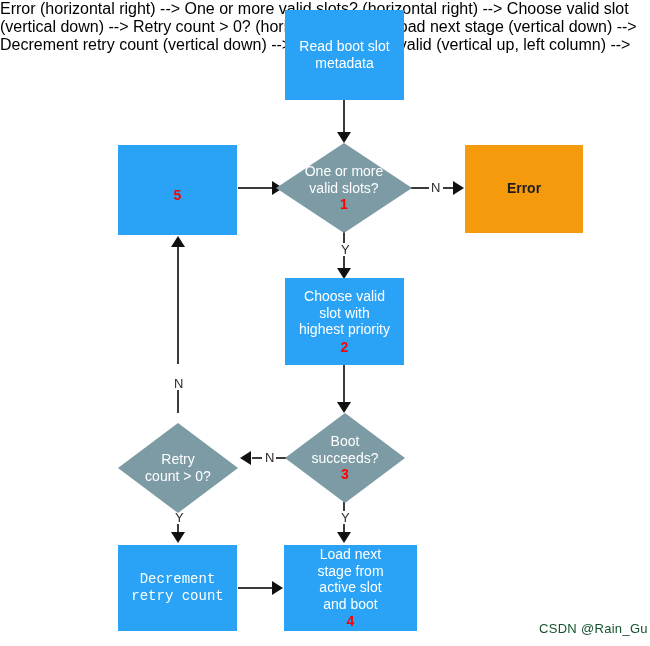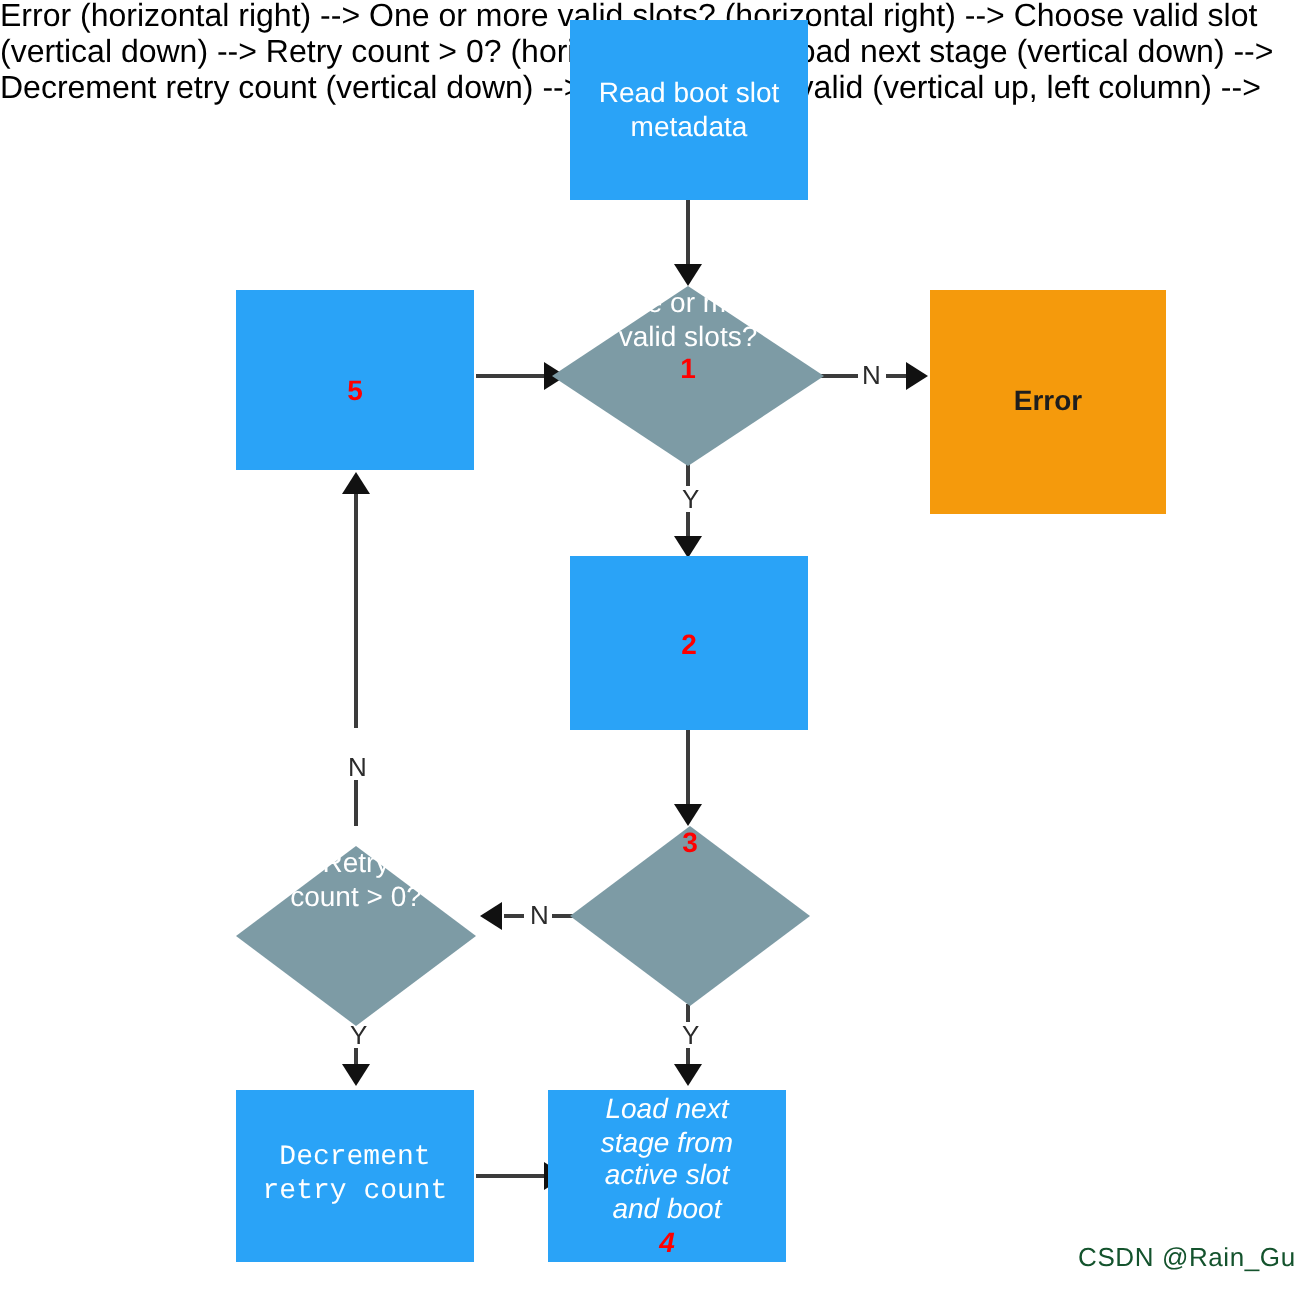--- a/index.html
+++ b/index.html
@@ -44,21 +44,21 @@
   .error-node .err-title {
     font-weight: bold;
     color: #1e1e1e;
     margin-bottom: 1px;
   }
 
   
   .decision {
     position: absolute;
     display: flex;
-    align-items: flex-start;
+    align-items: center;
     justify-content: center;
   }
   .decision .dia {
     position: absolute;
     left: 0;
     top: 0;
     width: 100%;
     height: 100%;
     background: #7d9ba5;
     clip-path: polygon(50% 0%, 100% 50%, 50% 100%, 0% 50%);
@@ -218,54 +218,59 @@
   <div class="decision" style="left:276px; top:143px; width:136px; height:90px;">
     <div class="dia"></div>
     <div class="dtext">
       <div class="label-lines">One or more
 valid slots?</div>
       <div class="marker">1</div>
     </div>
   </div>
 
   
-  <div class="node error-node" style="left:465px; top:145px; width:118px; height:112px;">
+  <div class="node error-node" style="left:465px; top:145px; width:118px; height:88px;">
     <div class="err-title">Error</div>
   </div>
 
   
   <div class="node proc" style="left:285px; top:278px; width:119px; height:87px;">
+    <div class="label-lines">Choose valid
+slot with
+highest priority</div>
     <div class="marker">2</div>
   </div>
 
   
   <div class="decision" style="left:118px; top:423px; width:120px; height:90px;">
     <div class="dia"></div>
     <div class="dtext">
       <div class="label-lines">Retry
 count &gt; 0?</div>
     </div>
   </div>
 
   
   <div class="decision" style="left:285px; top:413px; width:120px; height:90px;">
     <div class="dia"></div>
     <div class="dtext">
+      <div class="label-lines">Boot
+succeeds?</div>
       <div class="marker">3</div>
     </div>
   </div>
 
   
   <div class="node proc" style="left:118px; top:545px; width:119px; height:86px;font-family:Liberation Mono, monospace;">
     <div class="label-lines">Decrement
 retry count</div>
   </div>
 
   
-  <div class="node proc" style="left:274px; top:545px; width:119px; height:86px;font-style:italic;">
+  <div class="node proc" style="left:284px; top:545px; width:133px; height:86px;">
     <div class="label-lines">Load next
 stage from
 active slot
 and boot</div>
     <div class="marker">4</div>
   </div>
 
   
   <div class="watermark" style="left:539px; top:621px;">CSDN @Rain_Gu</div>
 

